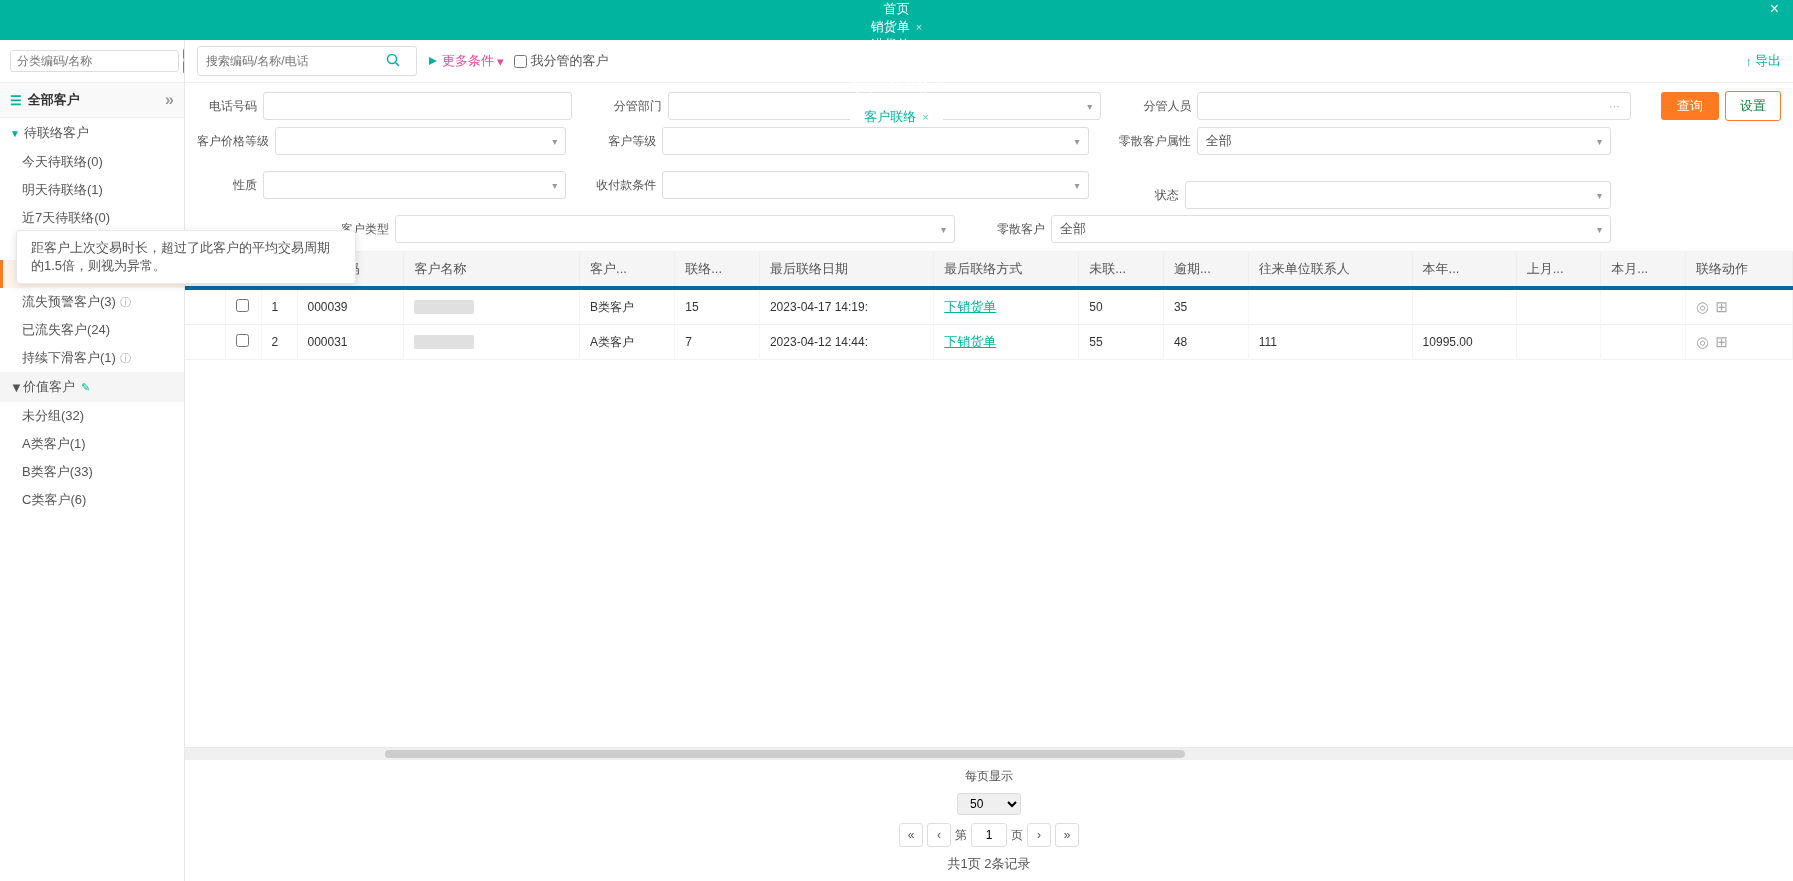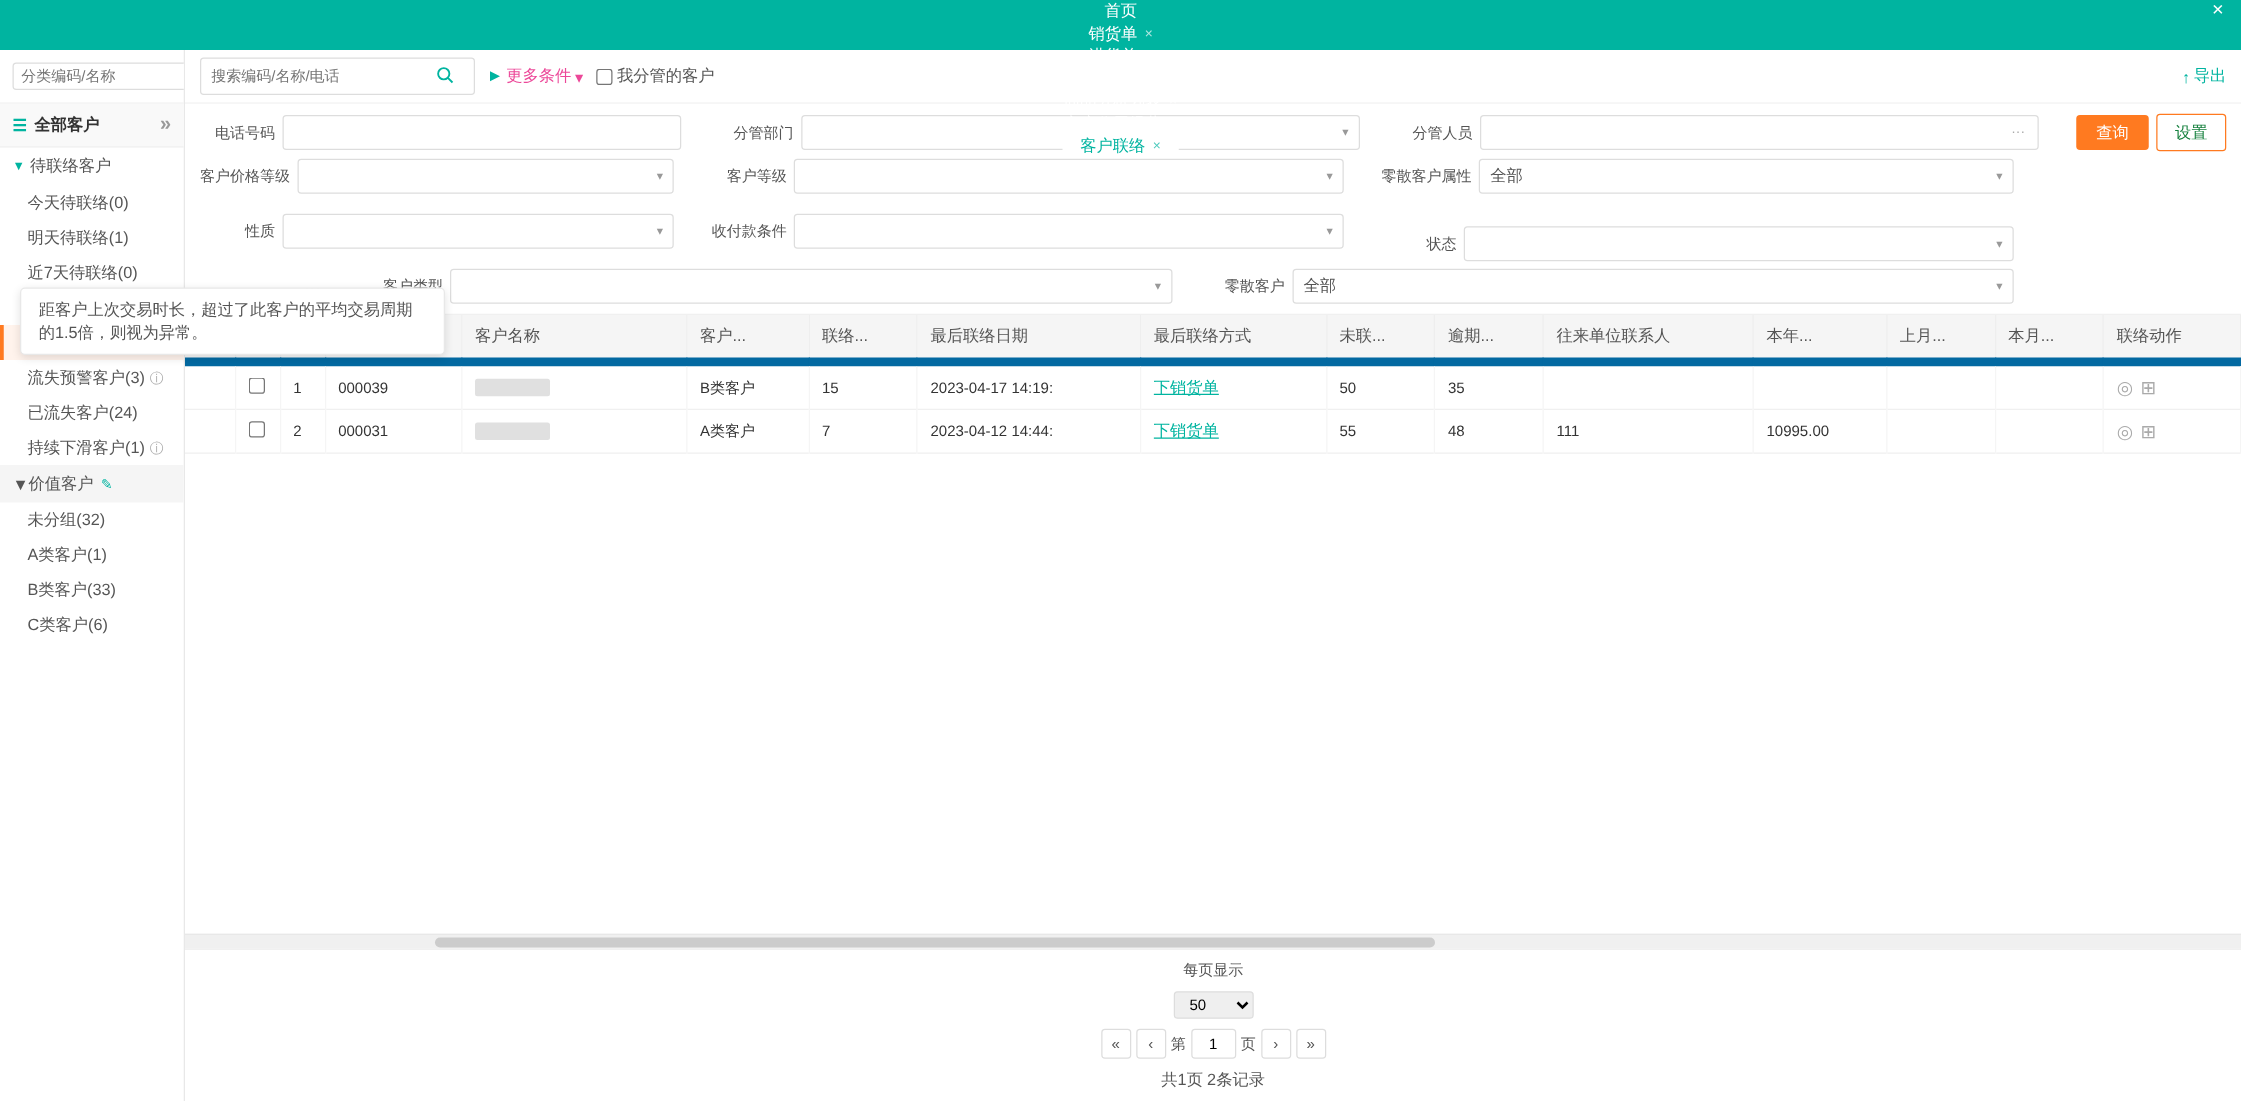--- a/index.html
+++ b/index.html
@@ -32,21 +32,21 @@
     }
 
     
     .main-layout {
       display: flex;
       height: calc(881px - 40px);
     }
 
     
     .left-sidebar {
-      width: 148px;
+      width: 185px;
       background: #fff;
       border-right: 1px solid #e8e8e8;
       display: flex;
       flex-direction: column;
       overflow: hidden;
       flex-shrink: 0;
     }
     .sidebar-search {
       display: flex;
       align-items: center;
@@ -232,21 +232,21 @@
       flex: 1;
       overflow: auto;
     }
     table {
       width: 100%;
       border-collapse: collapse;
       min-width: 1400px;
     }
     thead tr {
       background: #f5f5f5;
-      border-bottom: 7px solid #0369a1;
+      border-bottom: 4px solid #0369a1;
     }
     thead th {
       padding: 8px 10px;
       font-weight: normal;
       color: #555;
       font-size: 12px;
       text-align: left;
       border-right: 1px solid #eee;
       white-space: nowrap;
     }

